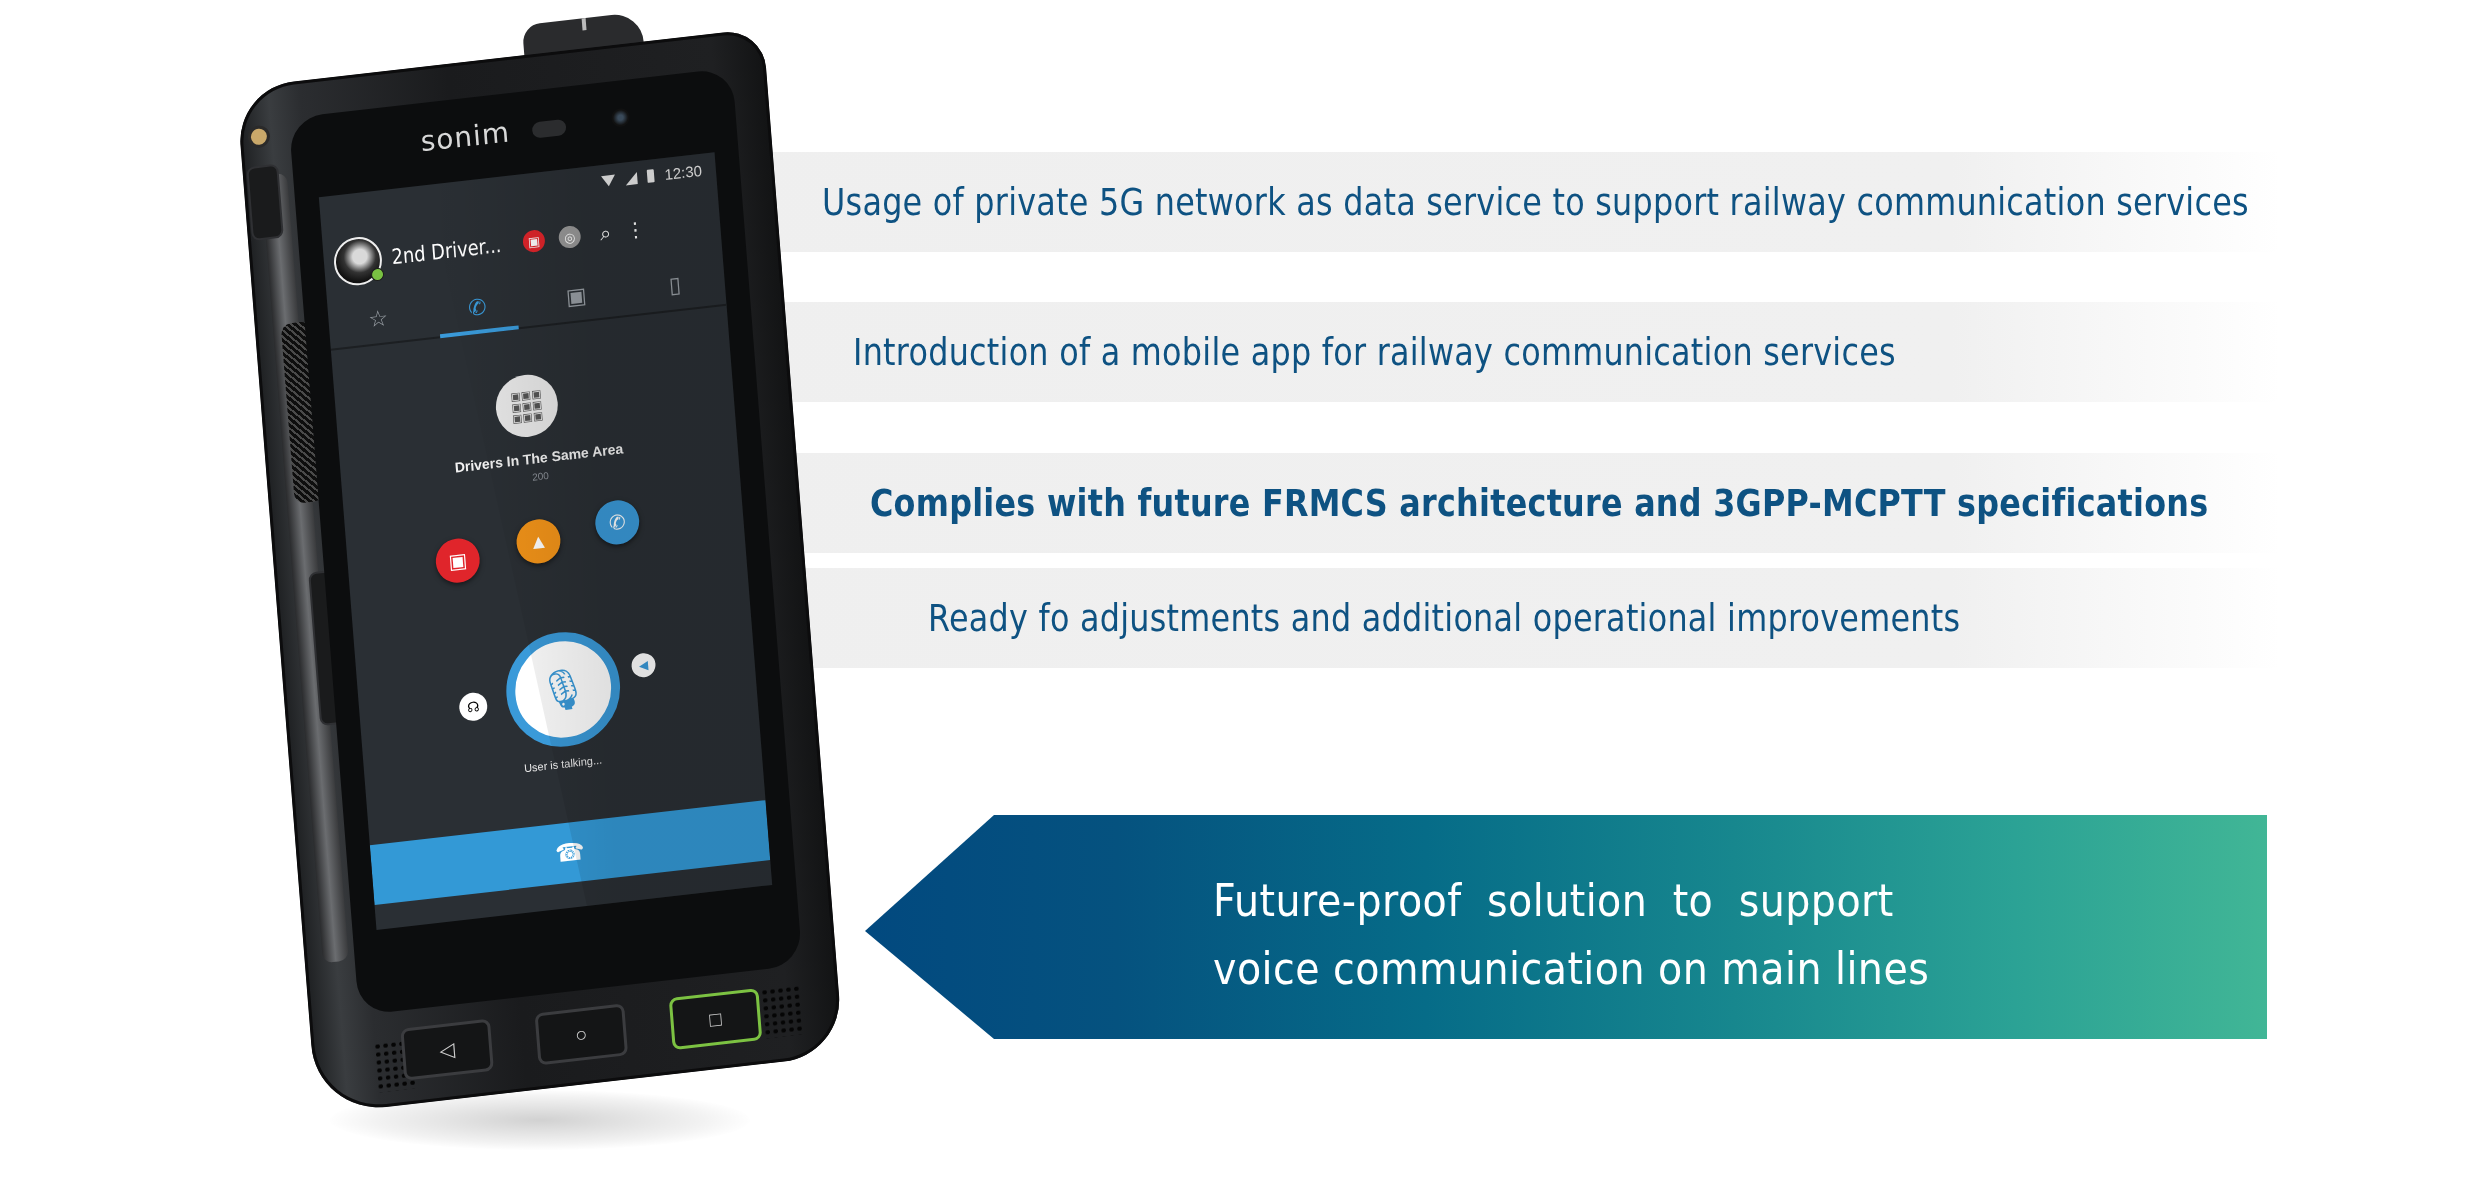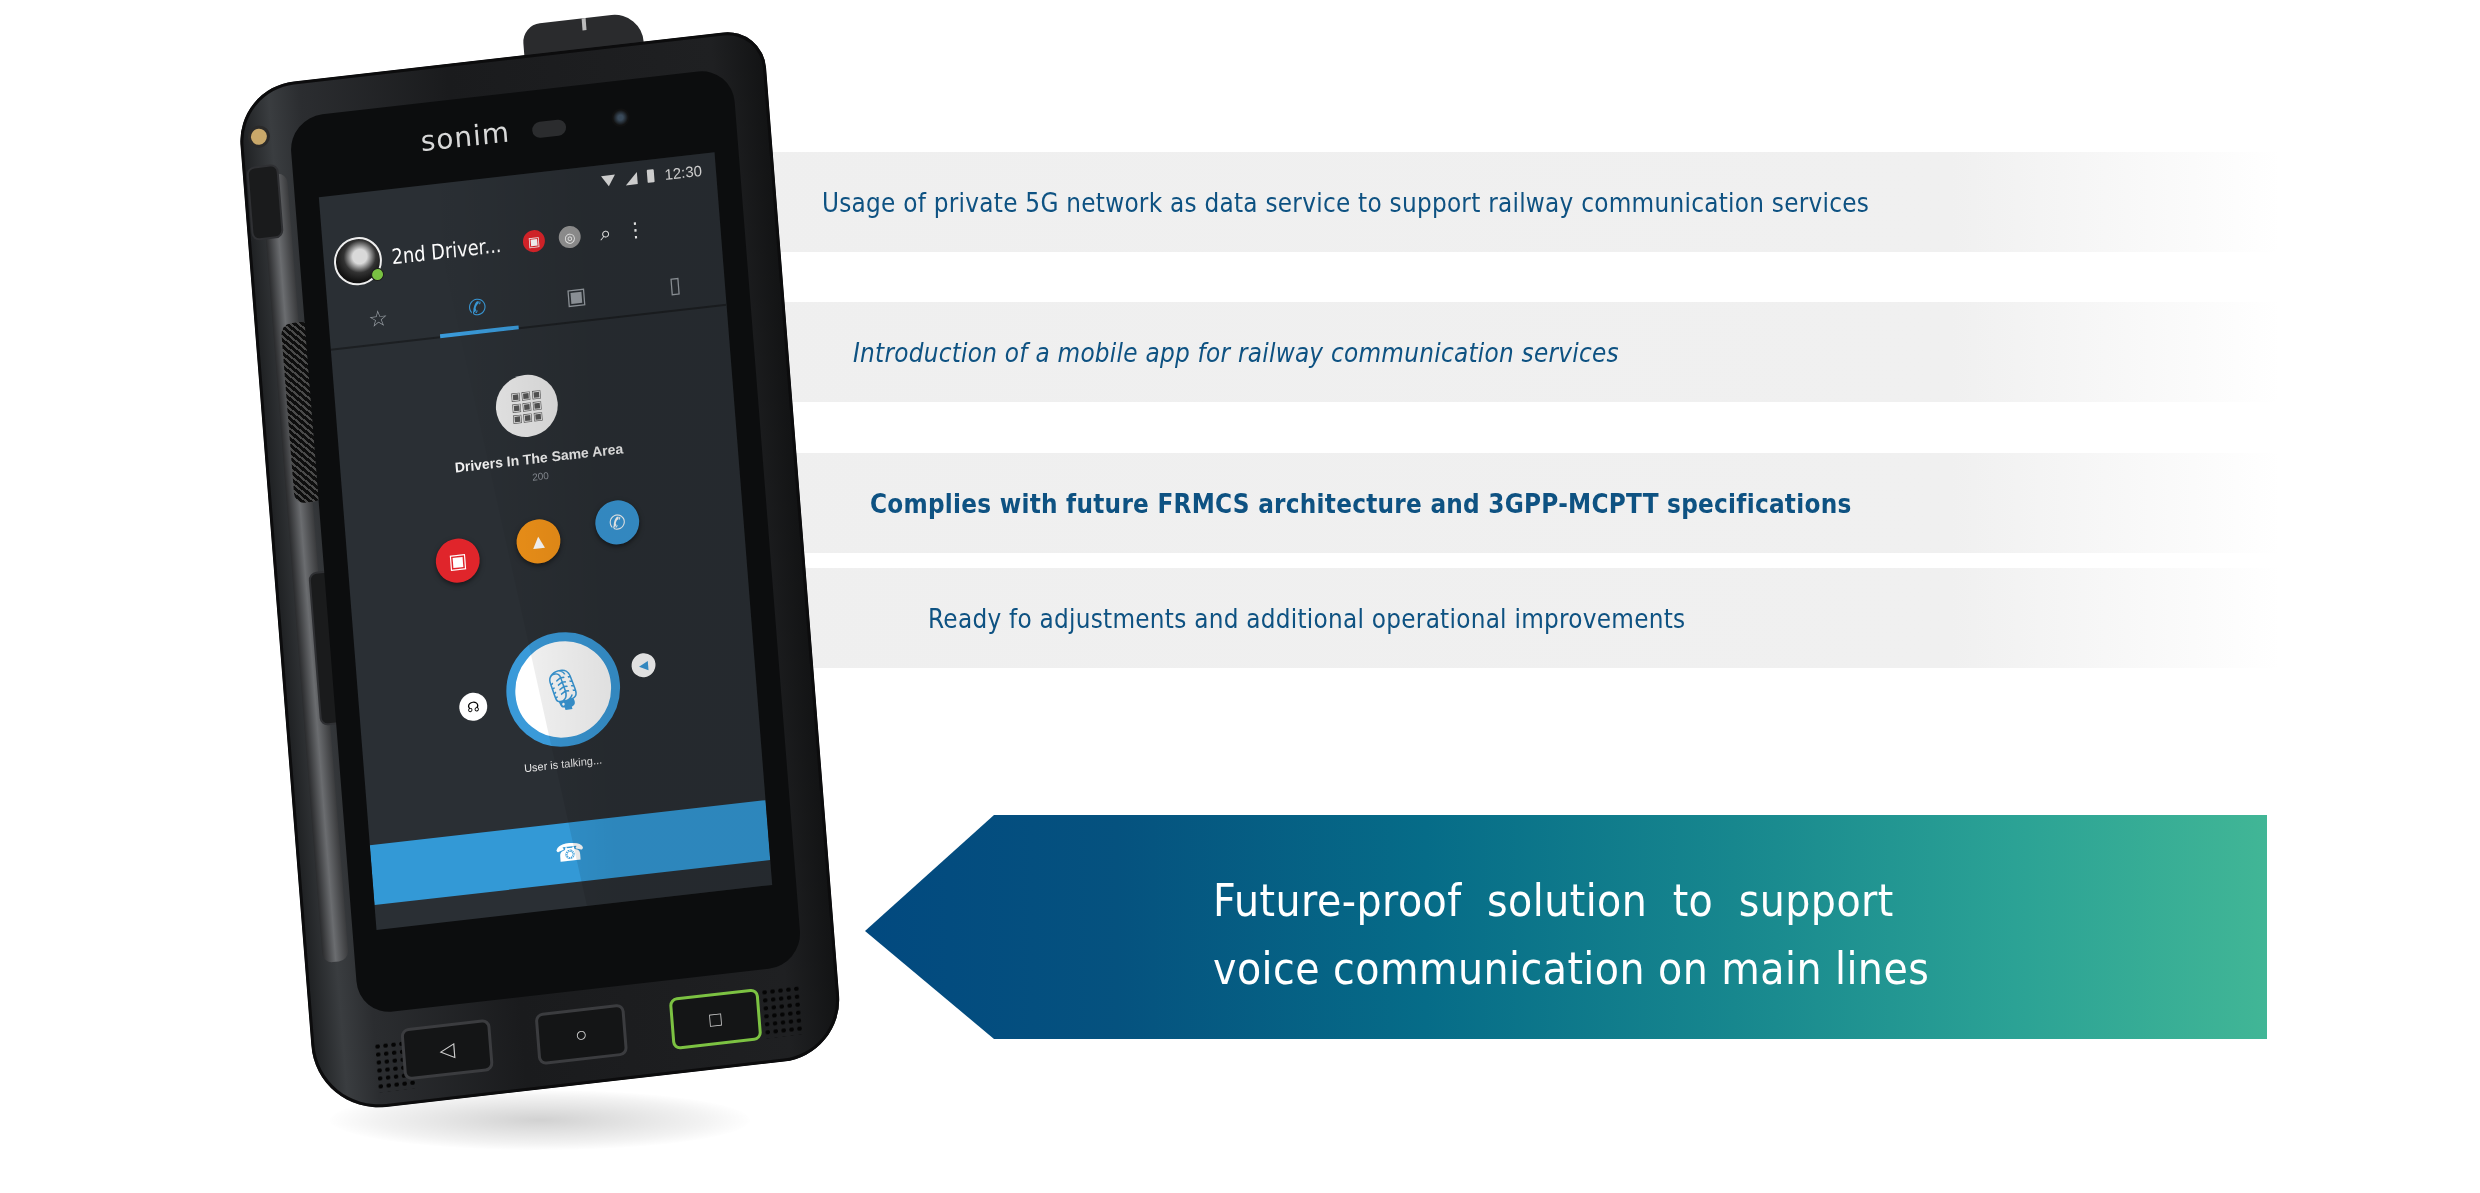--- a/index.html
+++ b/index.html
@@ -1,19 +1,19 @@
 <!DOCTYPE html>
 <html><head>
 <meta charset="utf-8">
 <style>
   html,body{margin:0;padding:0;}
   body{width:2480px;height:1193px;background:#ffffff;position:relative;overflow:hidden;font-family:"Liberation Sans",sans-serif;}
   .bar{position:absolute;left:640px;width:1640px;height:100px;
        background:linear-gradient(90deg,#efefef 0%,#f0f0f0 80%,rgba(245,245,245,0.6) 92%,rgba(255,255,255,0) 100%);}
-  .bar-text{position:absolute;top:50%;transform:translateY(-50%);color:#0e5282;font-size:27px;letter-spacing:0.3px;white-space:nowrap;
+  .bar-text{position:absolute;top:50%;transform:translateY(-50%);color:#0e5282;font-size:37px;letter-spacing:0.3px;white-space:nowrap;
        font-family:"DejaVu Sans",sans-serif;font-weight:normal;transform-origin:left center;}
   .bar-text span{display:inline-block;transform:scaleX(0.86);transform-origin:left center;}
   .banner{position:absolute;left:865px;top:815px;width:1402px;height:224px;
       clip-path:polygon(0 116px,129px 0,100% 0,100% 100%,129px 100%);
       background:linear-gradient(90deg,#02497f 0%,#05527f 18%,#066c88 40%,#17878e 62%,#2ba295 82%,#41b696 100%);}
   .banner-text{position:absolute;left:348px;top:52px;color:#ffffff;font-size:45px;line-height:68px;font-family:"DejaVu Sans",sans-serif;font-weight:normal;letter-spacing:0.5px;}
   .banner-text div{transform:scaleX(0.88);transform-origin:left center;white-space:nowrap;}
   .banner-text .l1{word-spacing:14px;}
 
   
@@ -60,21 +60,21 @@
   .navbtn.recent{border-color:#7cc242;}
   .speaker{position:absolute;width:40px;height:50px;background-image:radial-gradient(circle,#050505 2px,transparent 2.5px);background-size:8px 8px;}
 </style>
 </head>
 <body>
 
 <div class="bar" style="top:152px;">
   <div class="bar-text" style="left:182px;"><span>Usage of private 5G network as data service to support railway communication services</span></div>
 </div>
 <div class="bar" style="top:302px;">
-  <div class="bar-text" style="left:213px;font-style:italic;"><span>Introduction of a mobile app for railway communication services</span></div>
+  <div class="bar-text" style="left:213px;"><span>Introduction of a mobile app for railway communication services</span></div>
 </div>
 <div class="bar" style="top:453px;">
   <div class="bar-text" style="left:230px;font-weight:bold;"><span>Complies with future FRMCS architecture and 3GPP-MCPTT specifications</span></div>
 </div>
 <div class="bar" style="top:568px;">
   <div class="bar-text" style="left:288px;"><span>Ready fo adjustments and additional operational improvements</span></div>
 </div>
 
 <div class="banner">
   <div class="banner-text">

